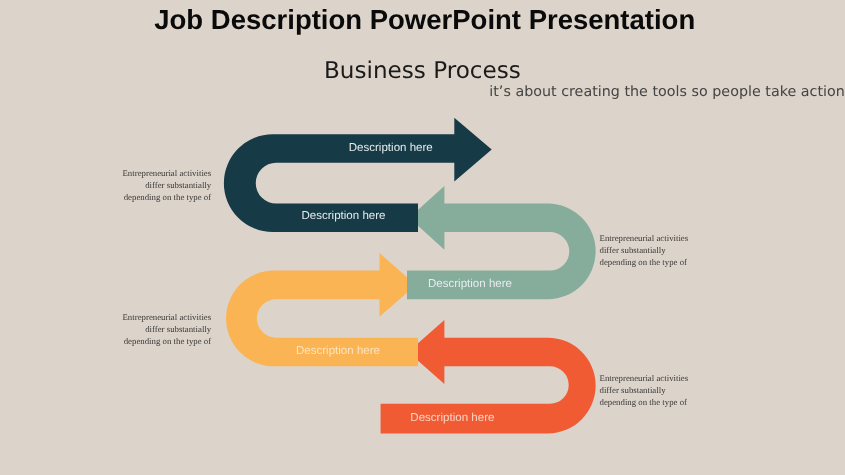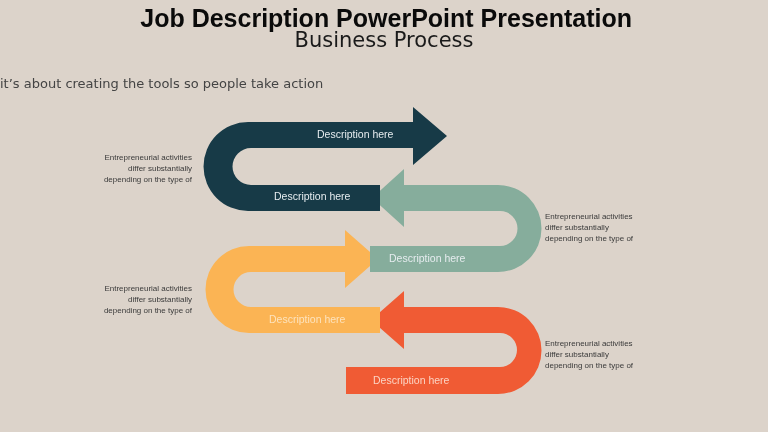--- a/index.html
+++ b/index.html
@@ -1,22 +1,22 @@
 <!DOCTYPE html>
 <html><head>
 <meta charset="utf-8">
 <style>
   html, body { margin:0; padding:0; }
   body { width:768px; height:432px; background:#dcd3ca; position:relative; overflow:hidden; font-family:"Liberation Sans", sans-serif; }
   .title { position:absolute; left:0; width:632px; top:4px; text-align:right; font-weight:bold; font-size:25px; color:#0a0a0a; font-family:"Liberation Sans", sans-serif; }
-  .subtitle { position:absolute; left:0; width:768px; top:28px; text-align:center; font-size:21px; color:#1a1a1a; font-family:"DejaVu Sans", sans-serif; }
-  .tagline { position:absolute; left:0; width:768px; top:76px; text-align:left; font-size:13px; color:#444; font-family:"DejaVu Sans", sans-serif; }
+  .subtitle { position:absolute; left:0; width:768px; top:52px; text-align:center; font-size:21px; color:#1a1a1a; font-family:"DejaVu Sans", sans-serif; }
+  .tagline { position:absolute; left:0; width:768px; top:76px; text-align:right; font-size:13px; color:#444; font-family:"DejaVu Sans", sans-serif; }
   svg.diagram { position:absolute; left:0; top:0; }
   .lbl { position:absolute; font-size:10.5px; color:#e6ecef; font-family:Liberation Sans, sans-serif; white-space:nowrap; }
-  .note { position:absolute; font-size:8px; line-height:11px; color:#3a3a3a; font-family:Liberation Sans, sans-serif; width:130px; }
+  .note { position:absolute; font-size:8px; line-height:11px; color:#3a3a3a; font-family:Liberation Serif, serif; width:130px; }
   .note.right-al { text-align:right; }
   .note span { display:block; }
 </style>
 </head>
 <body>
 
 <div class="title">Job Description PowerPoint Presentation</div>
 <div class="subtitle">Business Process</div>
 <div class="tagline">it’s about creating the tools so people take action</div>
 

